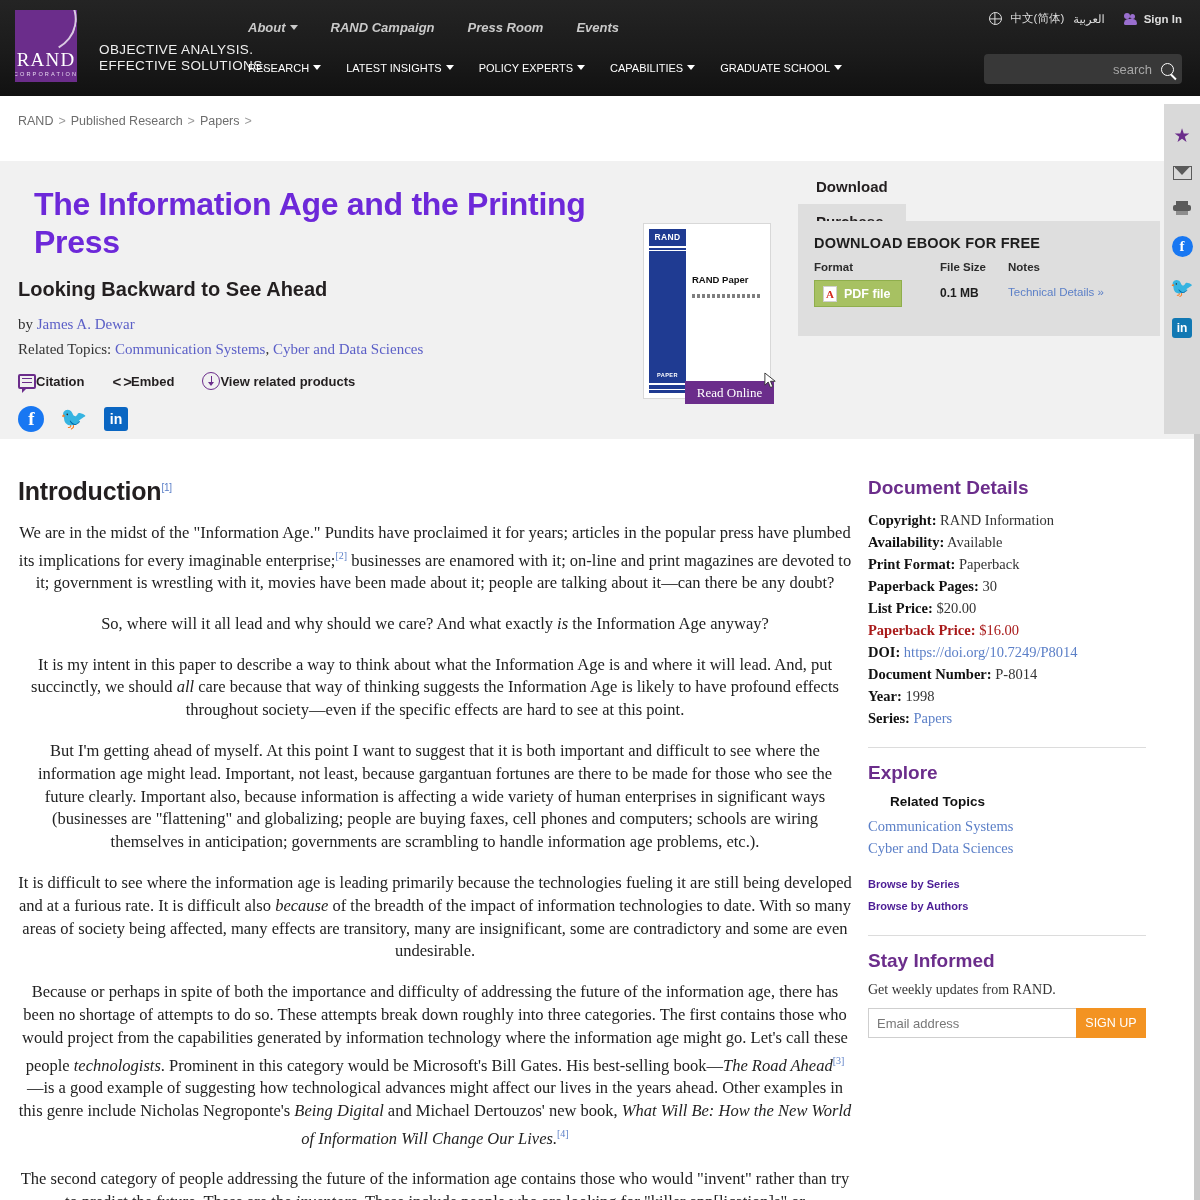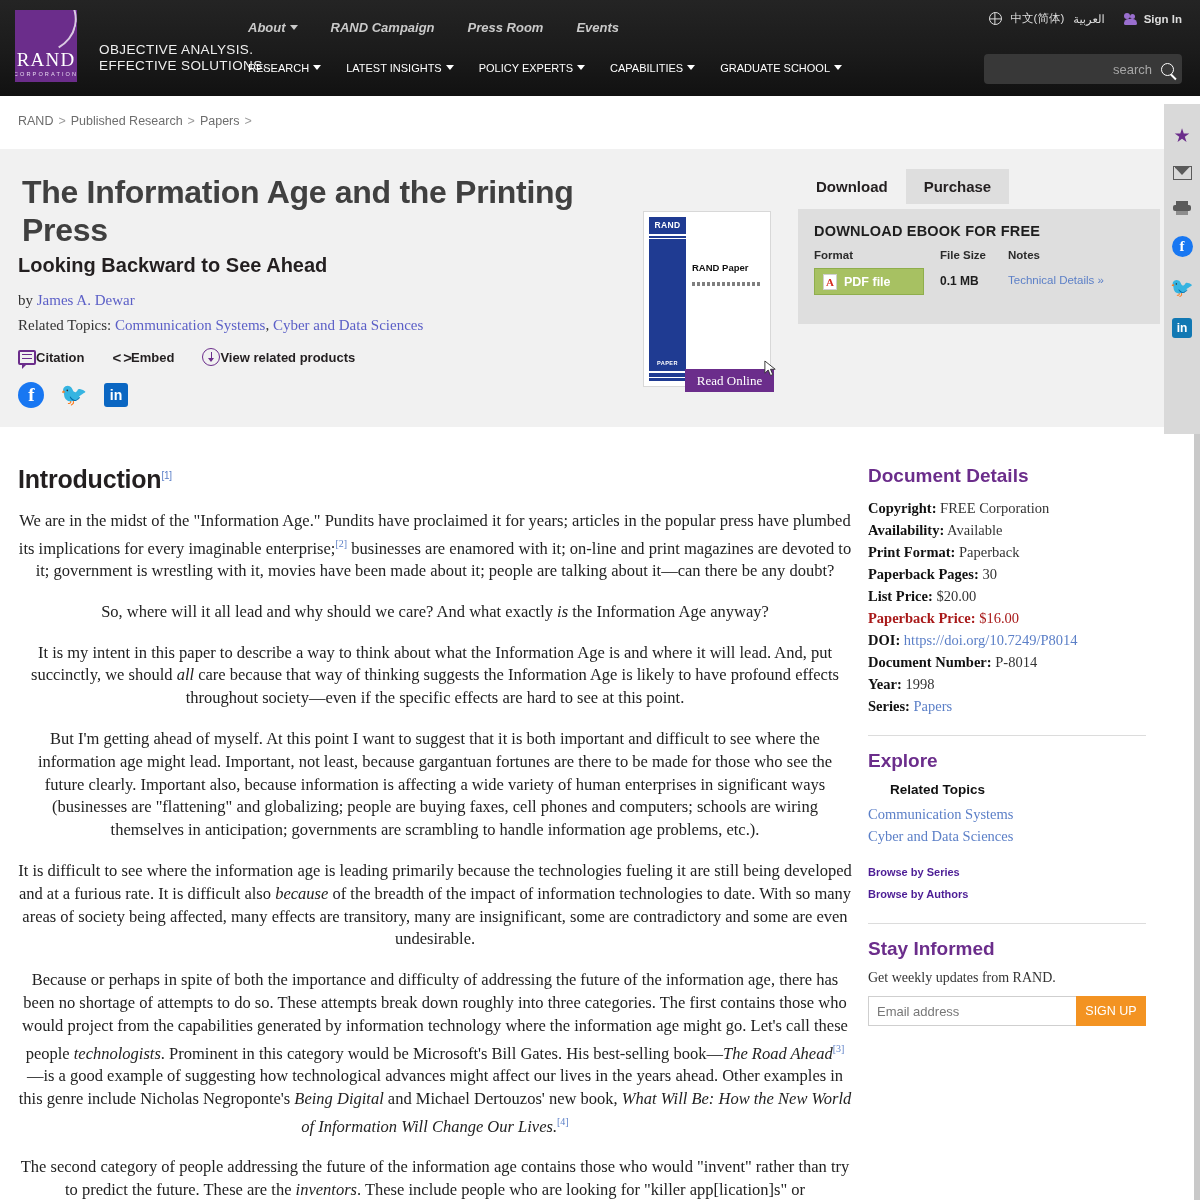--- a/index.html
+++ b/index.html
@@ -56,22 +56,22 @@
 
   
   .crumb-wrap { height:49px; background:#fff; display:flex; align-items:center; padding-left:18px; }
   .crumb { font-size:12.5px; color:#6d6d6d; font-family:"Liberation Sans",sans-serif; }
   .crumb a { color:#6d6d6d; text-decoration:none; }
   .crumb span.sep { margin:0 5px; color:#9b9b9b; }
 
   
   .hero { position:relative; background:#f1f1f1; height:278px; }
   .hero-inner { position:relative; width:1164px; }
-  h1.title { margin:4px; padding:24px 0 0 18px; font-size:32px; line-height:38px; font-weight:bold;
-     letter-spacing:-.3px; color:#404040; max-width:620px; }
+  h1.title { margin:16px; padding:24px 0 0 18px; font-size:32px; line-height:38px; font-weight:bold;
+     letter-spacing:-.3px; color:#6d28d9; max-width:620px; }
   h2.subtitle { margin:4px 0 0 18px; font-size:20px; line-height:25px; font-weight:bold; color:#231f20; }
   .byline { margin:14px 16px 0 18px; font-size:15px; font-family:"Liberation Serif", serif; color:#333; }
   .byline a, .reltopics a { color:#5b5fc7; text-decoration:none; }
   .reltopics { margin:8px 0 0 18px; font-size:15px; font-family:"Liberation Serif", serif; color:#333; }
   .actions { margin:14px 0 0 18px; display:flex; align-items:center; gap:28px; }
   .action { display:flex; align-items:center; font-size:13px; font-weight:bold; color:#231f20; cursor:pointer; }
   .ico-cite{width:18px;height:15px;border:2px solid #6b2d8b;border-radius:2px;position:relative;}
   .ico-cite i{position:absolute;left:2px;top:2px;width:10px;height:1.6px;background:#6b2d8b;box-shadow:0 4px 0 #6b2d8b;}
   .ico-cite:after{content:"";position:absolute;left:2px;bottom:-6px;width:0;height:0;border-left:5px solid #6b2d8b;border-bottom:5px solid transparent;}
   .ico-embed{font-size:15px;color:#231f20;font-weight:bold;letter-spacing:-1px;}
@@ -98,29 +98,29 @@
   .cv-bline { position:absolute; left:5px; bottom:13px; width:37px; height:2px; background:#fff; }
   .cv-bline2{ position:absolute; left:5px; bottom:8px; width:37px; height:1.5px; background:#fff; }
   .cv-title { position:absolute; left:48px; top:50px; right:6px; font:bold 9.5px "Liberation Sans",sans-serif; color:#111; }
   .cv-auth { position:absolute; left:48px; top:70px; right:8px; height:4px;
      background:repeating-linear-gradient(90deg,#555 0 3px,transparent 3px 5px); opacity:.75; }
   .read-online { position:absolute; left:42px; top:158px; width:89px; height:23px; background:#6b2d8b;
      color:#fff; font:13px "Liberation Serif",serif; display:flex;align-items:center;justify-content:center; }
   .cursor { position:absolute; left:120px; top:149px; width:15px;height:17px; }
 
   
-  .tabs { position:absolute; left:798px; top:20px; display:flex; }
+  .tabs { position:absolute; left:798px; top:8px; display:flex;flex-direction:column; }
   .tab { padding:9px 18px; font-size:15px; font-weight:bold; color:#231f20; cursor:pointer; }
   .tab.active { background:#f1f1f1; }
   .tab.inactive { background:#dedede; }
   .dl-panel { position:absolute; left:798px; top:60px; width:362px; height:115px; background:#dedede; padding:14px 16px; }
   .dl-h { font-size:14.5px; font-weight:bold; letter-spacing:.2px; color:#1d1d1d; }
   .dl-grid { display:grid; grid-template-columns:126px 68px auto; margin-top:10px; row-gap:7px; }
   .dl-grid .hd { font-size:11.5px; font-weight:bold; color:#2b2b2b; }
-  .pdf-btn { background:#a7c162; border:1px solid #8fae4c; height:27px; width:110px; display:flex; align-items:center; gap:7px; padding-left:8px; }
+  .pdf-btn { background:#a7c162; border:1px solid #8fae4c; height:27px; width:88px; display:flex; align-items:center; gap:7px; padding-left:8px; }
   .pdf-ico { width:14px;height:16px;background:#fff;border:1px solid #d0d0d0;position:relative; }
   .pdf-ico:after{content:"A";position:absolute;inset:0;color:#d52b1e;font:bold 11px "Liberation Serif",serif;display:flex;align-items:center;justify-content:center;}
   .pdf-lbl { color:#fff; font:bold 12.5px "Liberation Sans",sans-serif; }
   .fsize { font-size:12px; font-weight:bold; color:#1d1d1d; padding-top:6px; }
   .tdet { font-size:11.5px; color:#5b7fc7; padding-top:6px; text-decoration:none; }
 
   
   .rail { position:absolute; right:0; top:104px; width:36px; height:330px; background:#d9d9d9;
       display:flex; flex-direction:column; align-items:center; padding-top:22px; gap:21px; }
   .rail-star{color:#6b2d8b;font-size:19px;line-height:1;}
@@ -322,21 +322,21 @@
       <p class="para">It is my intent in this paper to describe a way to think about what the Information Age is and where it will lead. And, put succinctly, we should <i>all</i> care because that way of thinking suggests the Information Age is likely to have profound effects throughout society—even if the specific effects are hard to see at this point.</p>
       <p class="para">But I'm getting ahead of myself. At this point I want to suggest that it is both important and difficult to see where the information age might lead. Important, not least, because gargantuan fortunes are there to be made for those who see the future clearly. Important also, because information is affecting a wide variety of human enterprises in significant ways (businesses are "flattening" and globalizing; people are buying faxes, cell phones and computers; schools are wiring themselves in anticipation; governments are scrambling to handle information age problems, etc.).</p>
       <p class="para">It is difficult to see where the information age is leading primarily because the technologies fueling it are still being developed and at a furious rate. It is difficult also <i>because</i> of the breadth of the impact of information technologies to date. With so many areas of society being affected, many effects are transitory, many are insignificant, some are contradictory and some are even undesirable.</p>
       <p class="para">Because or perhaps in spite of both the importance and difficulty of addressing the future of the information age, there has been no shortage of attempts to do so. These attempts break down roughly into three categories. The first contains those who would project from the capabilities generated by information technology where the information age might go. Let's call these people <i>technologists</i>. Prominent in this category would be Microsoft's Bill Gates. His best-selling book—<i>The Road Ahead</i><sup class="fn">[3]</sup>—is a good example of suggesting how technological advances might affect our lives in the years ahead. Other examples in this genre include Nicholas Negroponte's <i>Being Digital</i> and Michael Dertouzos' new book, <i>What Will Be: How the New World of Information Will Change Our Lives.</i><sup class="fn">[4]</sup></p>
       <p class="para">The second category of people addressing the future of the information age contains those who would "invent" rather than try to predict the future. These are the <i>inventors</i>. These include people who are looking for "killer app[lication]s" or</p>
     </div>
 
     <div class="side">
       <h4>Document Details</h4>
 
-      <div class="row"><b>Copyright:</b> <span>FREE Corporation</span></div>
+      <div class="row"><b>Copyright:</b> <span>RAND Information</span></div>
       <div class="row"><b>Availability:</b> <span>Available</span></div>
       <div class="row"><b>Print Format:</b> <span>Paperback</span></div>
       <div class="row"><b>Paperback Pages:</b> <span>30</span></div>
       <div class="row"><b>List Price:</b> <span>$20.00</span></div>
       <div class="row price"><b>Paperback Price:</b> <span>$16.00</span></div>
       <div class="row"><b>DOI:</b> <a href="#">https://doi.org/10.7249/P8014</a></div>
       <div class="row"><b>Document Number:</b> <span>P-8014</span></div>
       <div class="row"><b>Year:</b> <span>1998</span></div>
       <div class="row"><b>Series:</b> <a href="#">Papers</a></div>
 

